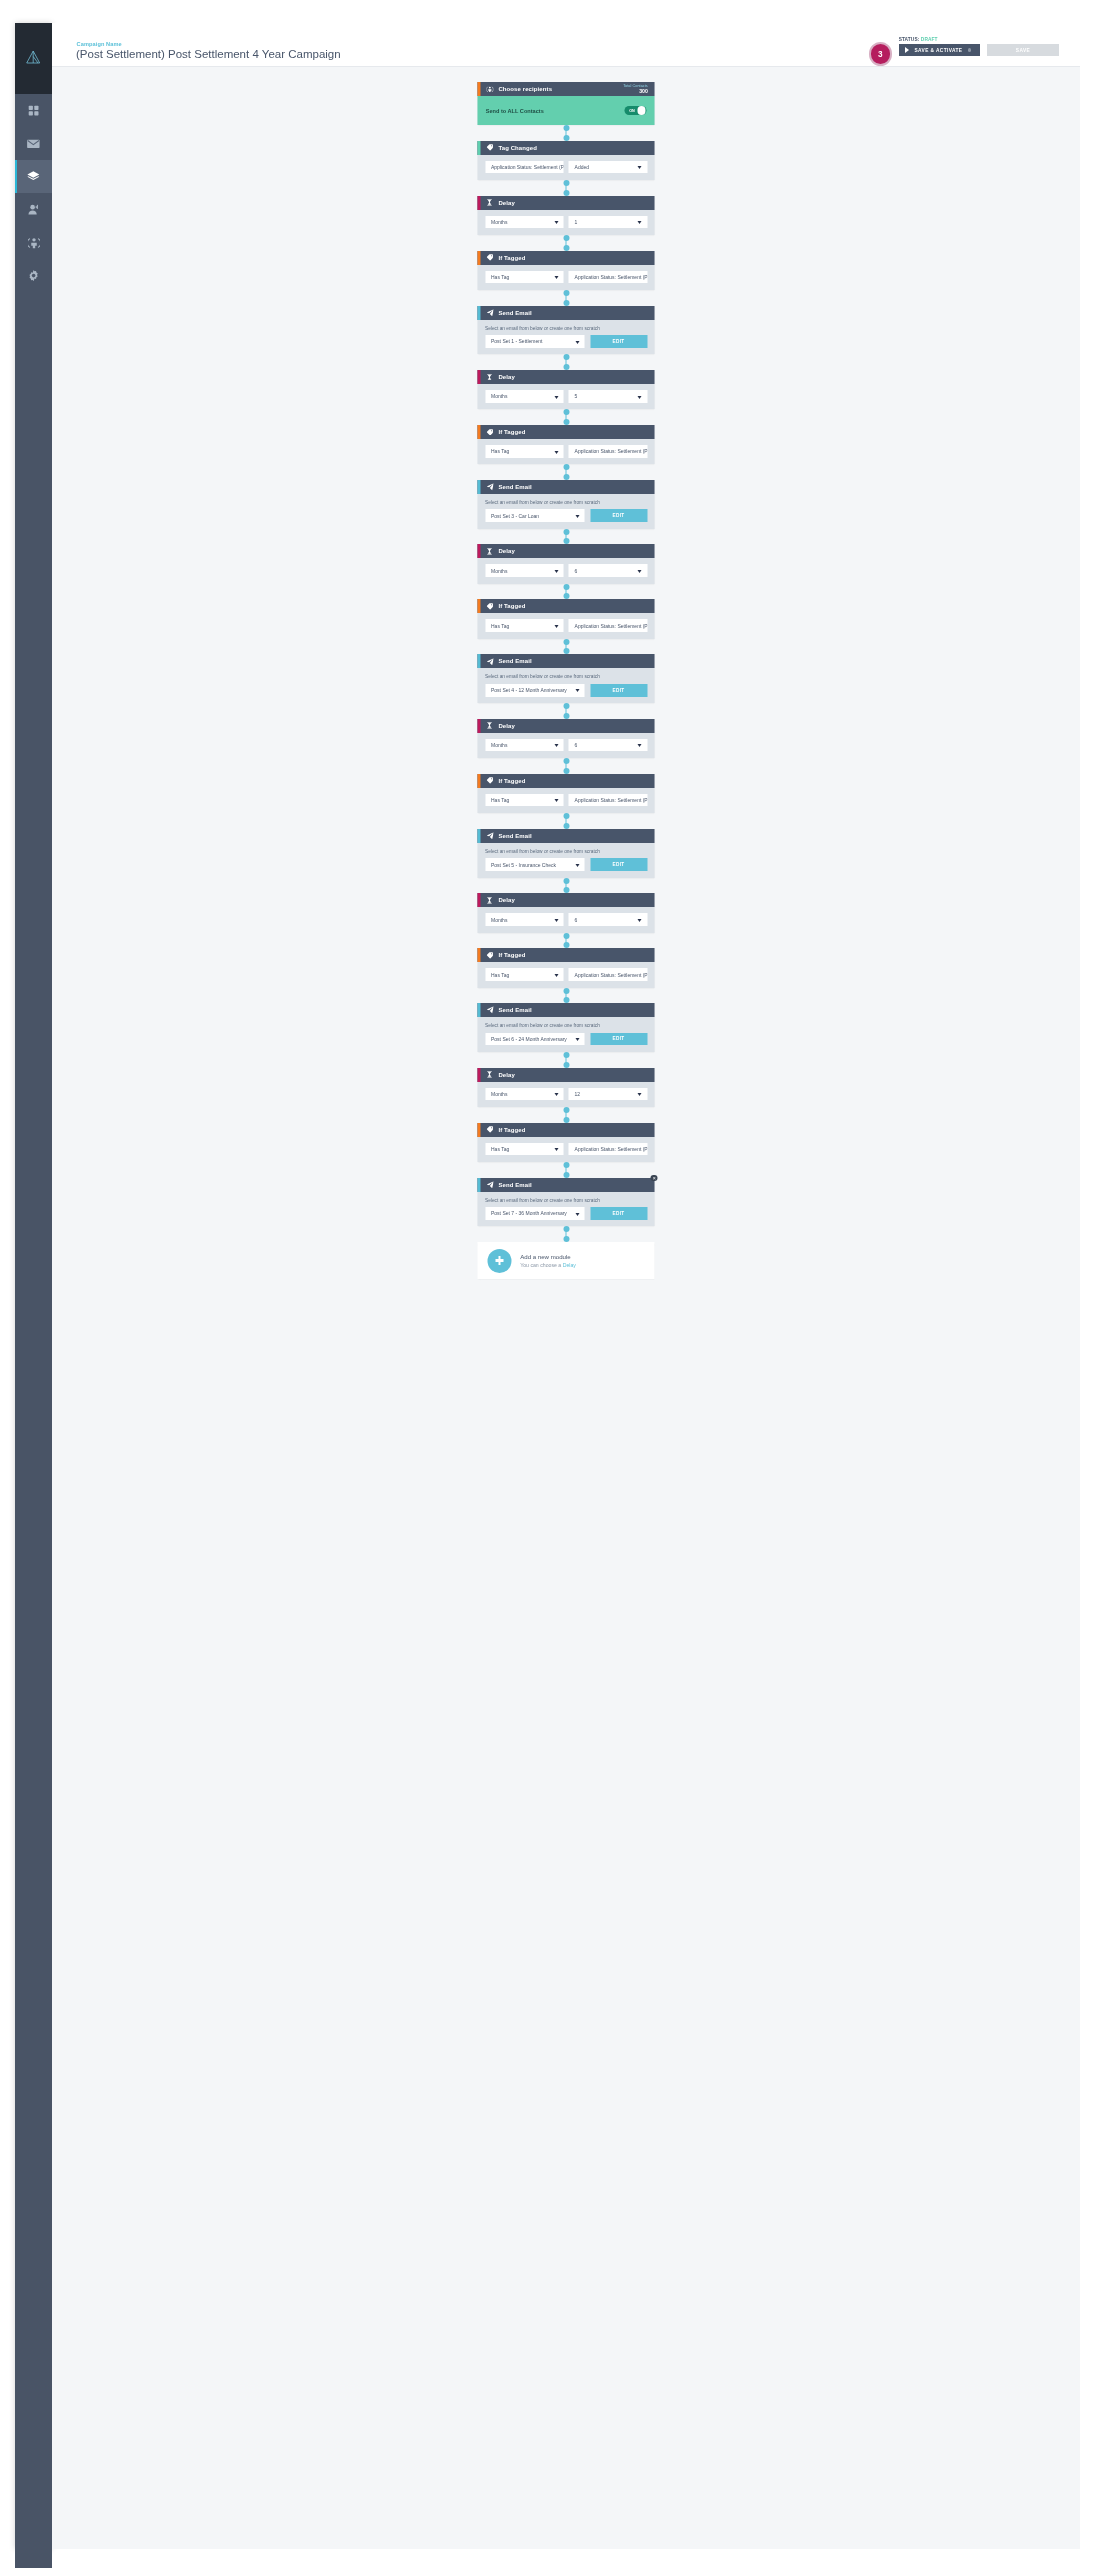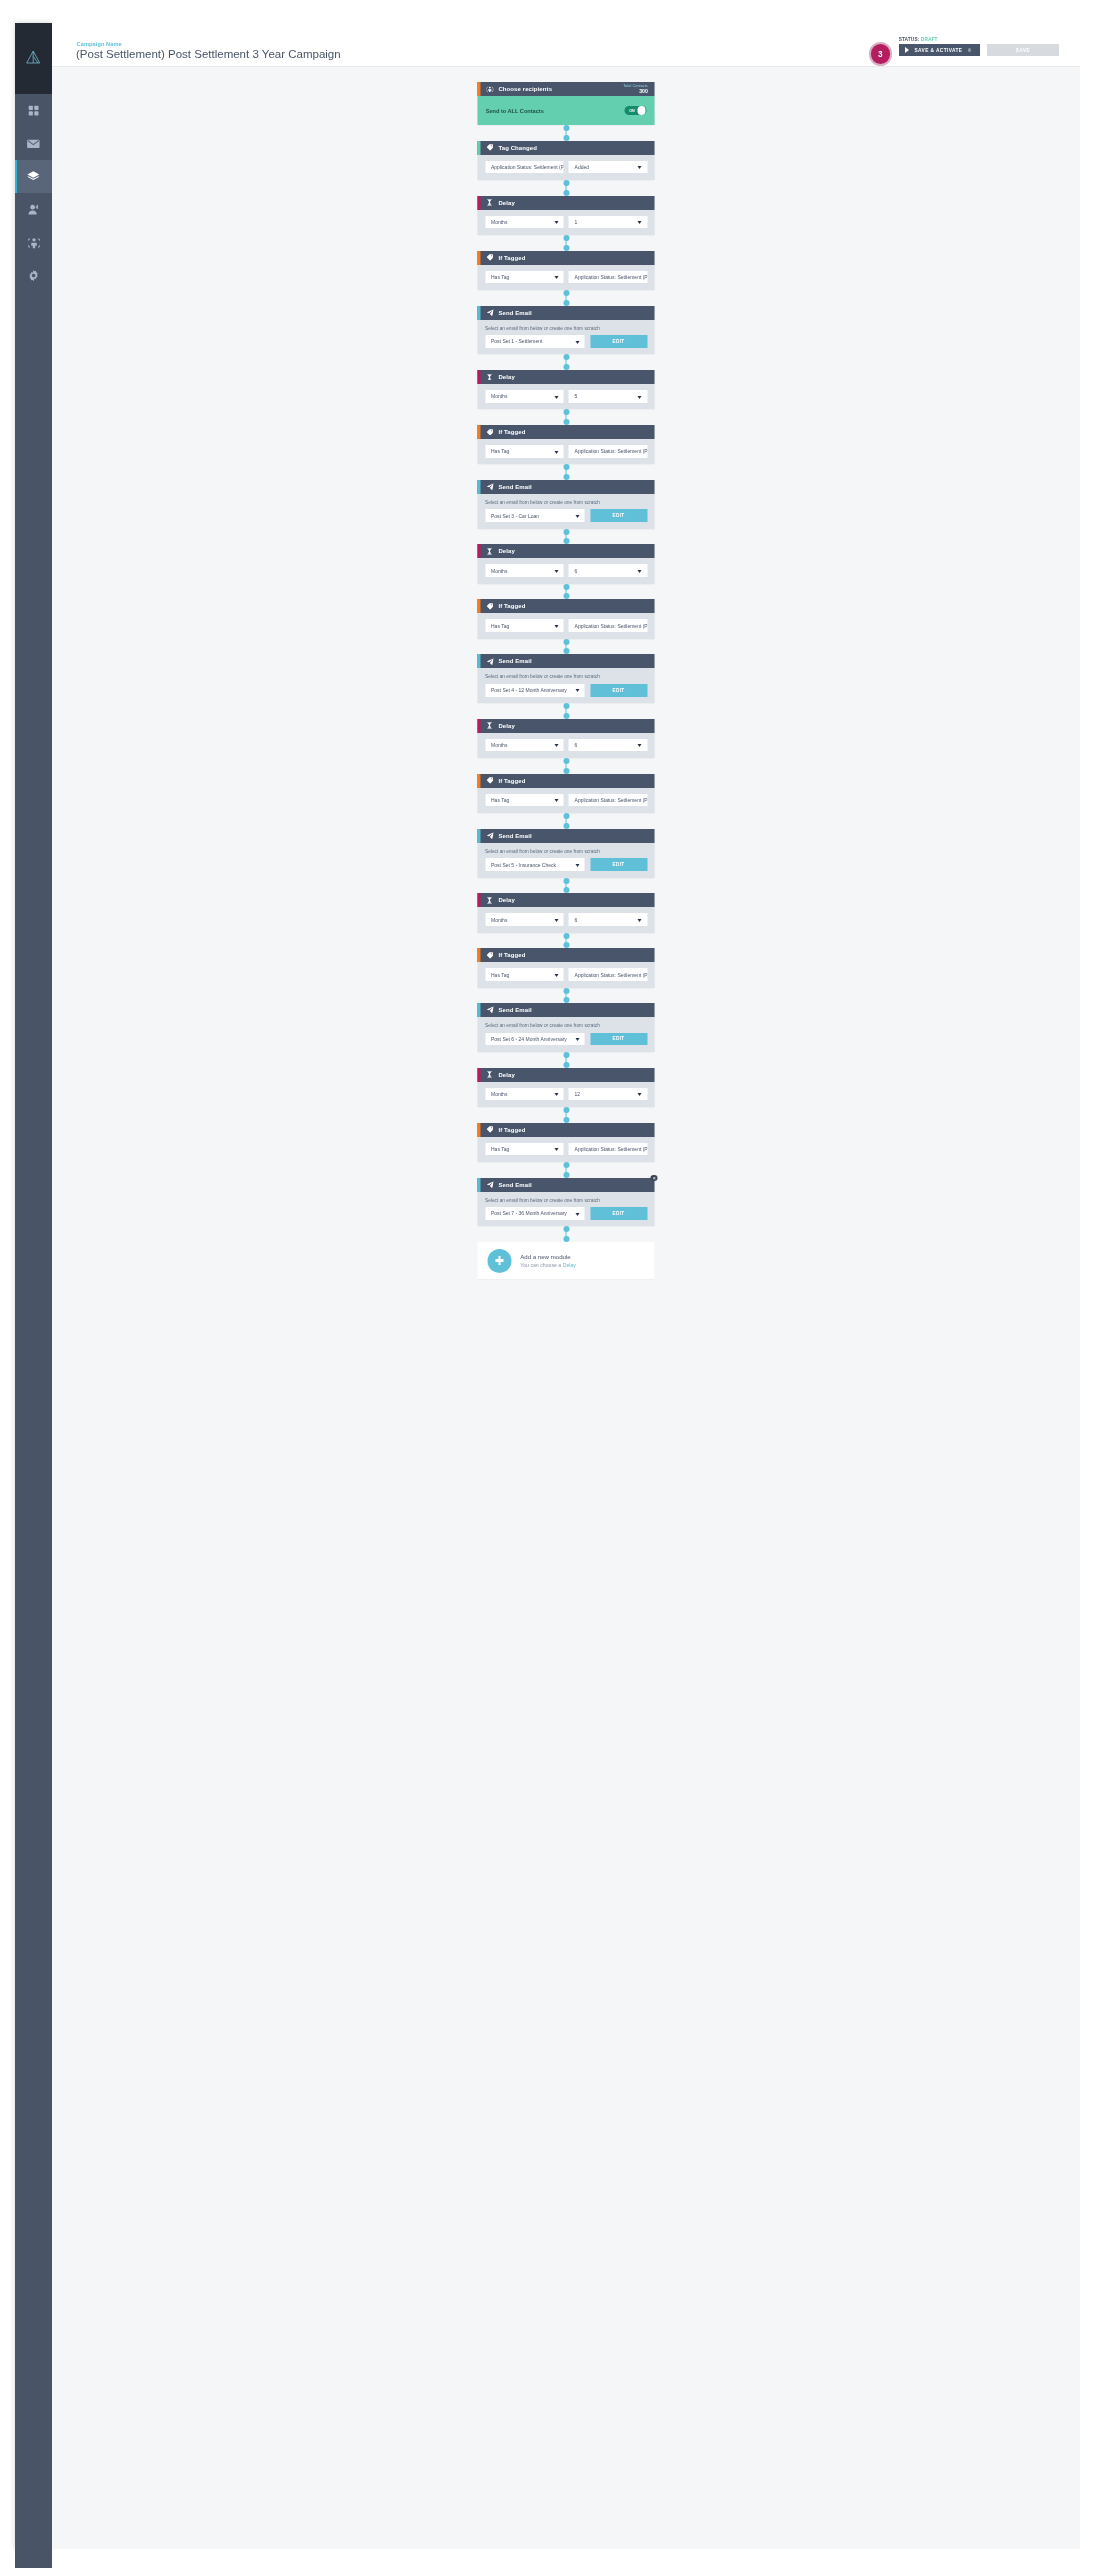--- a/index.html
+++ b/index.html
@@ -402,21 +402,21 @@
             <circle cx="8" cy="8" r="2.6" fill="#495466"></circle>
           </svg>
         </span>
       </div>
       <div class="sidebar-rest"></div>
     </div>
   </div>
 
   <div class="header">
     <div class="campaign-label">Campaign Name</div>
-    <div class="campaign-title">(Post Settlement) Post Settlement 3 Year Campaign</div>
+    <div class="campaign-title">(Post Settlement) Post Settlement 4 Year Campaign</div>
     <div class="header-right">
       <div class="step-badge">3</div>
       <div class="status-block">
         <div class="status-line">
           <span>STATUS:</span>
           <span class="val">DRAFT</span>
         </div>
         <div class="btn-row">
           <div class="btn-activate">
             <span class="tri"></span>

